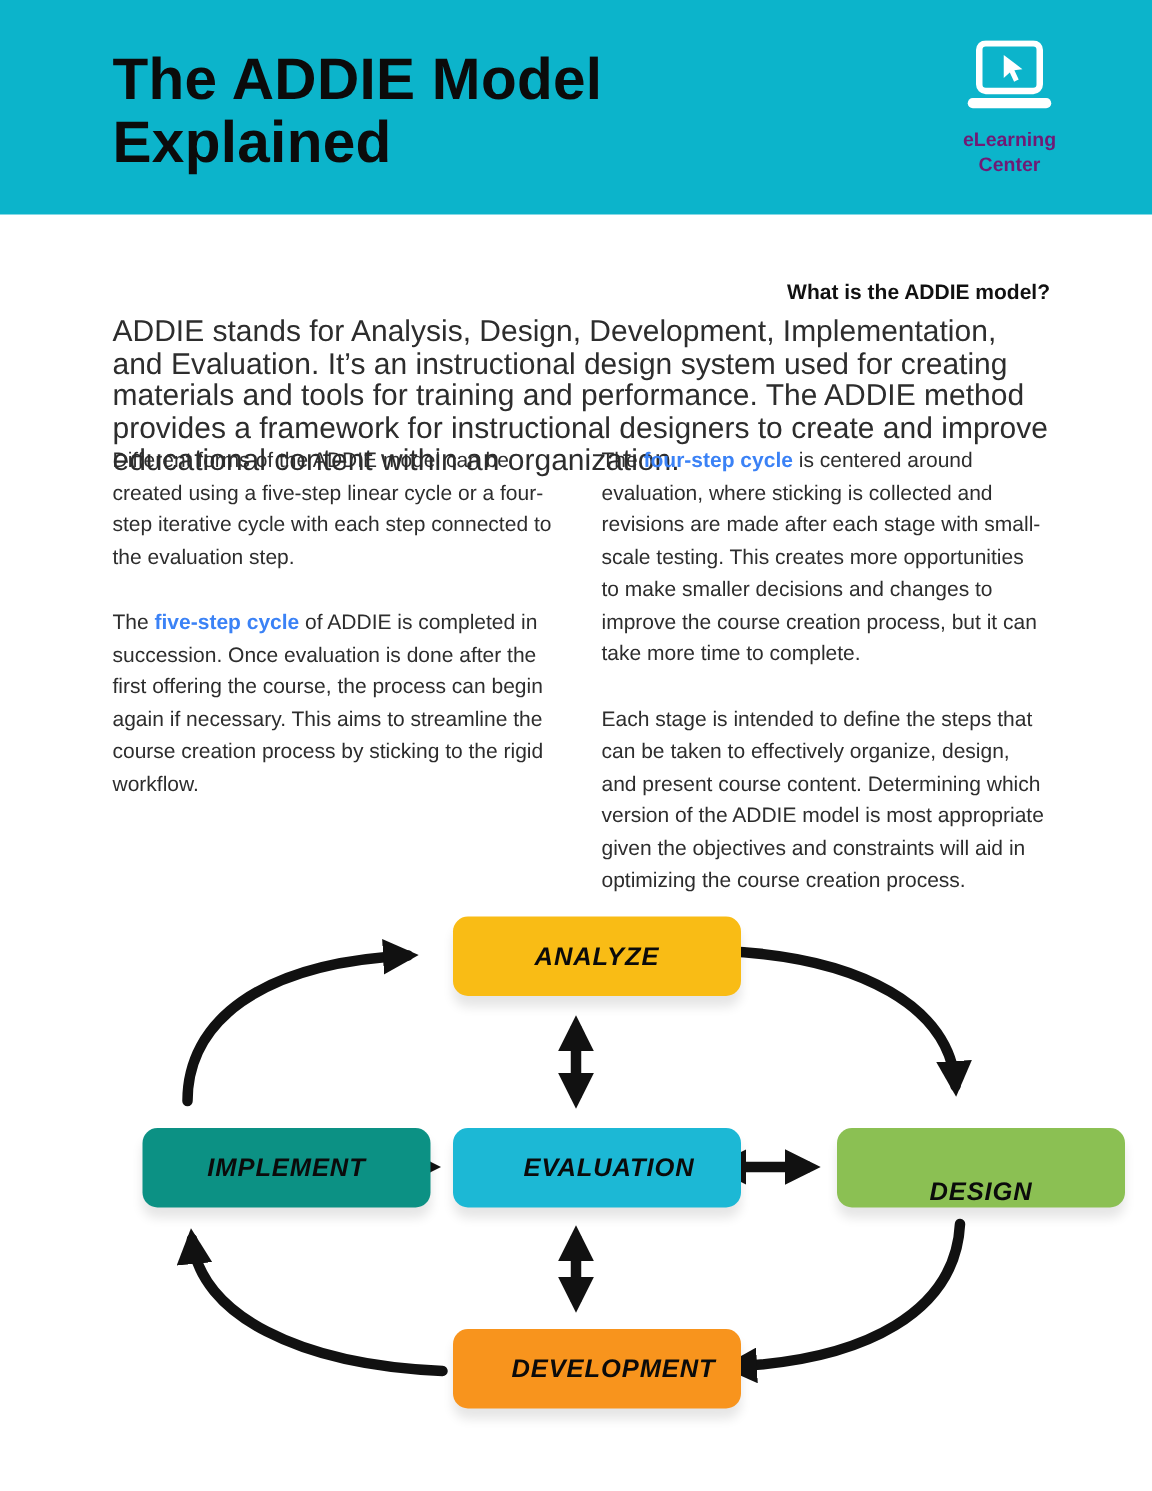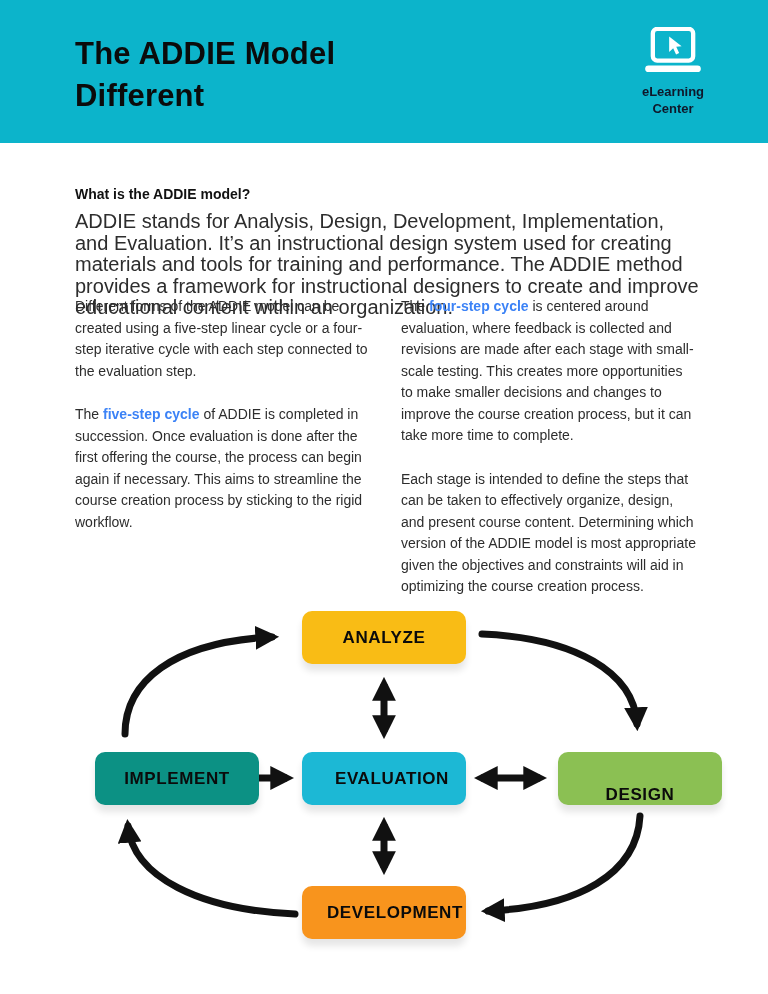--- a/index.html
+++ b/index.html
@@ -16,51 +16,52 @@
   }
   
   .header {
     position: absolute;
     top: 0; left: 0;
     width: 768px; height: 143px;
   }
   .header-title {
     position: absolute;
     left: 75px; top: 33px;
-    font-size: 31px;
+    font-size: 39px;
     font-weight: 700;
     color: #0b0b0b;
     line-height: 42px;
     letter-spacing: 0.2px;
   }
   .logo {
     position: absolute;
     right: 40px; top: 27px;
     width: 110px;
     text-align: center;
   }
   .logo-icon { display: inline-block; }
   .logo-text {
     margin-top: 4px;
-    color: #0f172a;
+    color: #701a75;
     font-size: 13px;
     font-weight: 700;
     line-height: 17px;
   }
   
   .intro {
     position: absolute;
     left: 75px; top: 186px;
     width: 625px;
   }
   .intro-heading {
     font-size: 14px;
     font-weight: 700;
     color: #111111;
     margin-bottom: 9px;
+    text-align: right;
   }
   .intro-body {
     font-size: 20px;
     line-height: 21.5px;
   }
   
   .columns {
     position: absolute;
     left: 75px; top: 296px;
     width: 622px;
@@ -72,46 +73,47 @@
   .col strong { font-weight: 700; color: #3b82f6; }
   
   .diagram {
     position: absolute;
     left: 0; top: 584px;
     width: 768px; height: 410px;
   }
   .arrows { position: absolute; left: 0; top: 0; pointer-events: none; }
   .node {
     position: absolute;
-    width: 164px; height: 53px;
+    width: 192px; height: 53px;
     border-radius: 10px;
     display: flex;
     align-items: center;
     justify-content: center;
     font-size: 17px;
     font-weight: 700;
     letter-spacing: 0.6px;
     color: #0b0b0b;
     box-shadow: 0 7px 7px rgba(0,0,0,0.10);
+    font-style: italic;
   }
   .node-analyze     { left: 302px; top: 27px;  }
   .node-evaluation  { left: 302px; top: 168px; padding-left: 16px; }
   .node-implement   { left: 47px;  top: 168px; }
   .node-design      { left: 558px; top: 168px; align-items: flex-end; }
   .node-development { left: 302px; top: 302px; }
 </style>
 </head>
 <body>
 
 <div class="page">
 
   <div class="header" style="background-color: rgb(12, 180, 203);">
     <div class="header-title">
       <div>The ADDIE Model</div>
-      <div>Different</div>
+      <div>Explained</div>
     </div>
     <div class="logo">
       <span class="logo-icon">
         <svg width="62" height="48" viewBox="0 0 64 50">
           <rect x="11" y="2" width="42" height="33" rx="4.5" fill="none" stroke="#ffffff" stroke-width="4.5"></rect>
           <path d="M28 10 L28 26 L32.2 22.2 L35.2 28.6 L38.4 27.1 L35.4 20.7 L41 20 Z" fill="#ffffff"></path>
           <rect x="3" y="40" width="58" height="7" rx="3.5" fill="#ffffff"></rect>
         </svg>
       </span>
       <div class="logo-text">
@@ -125,21 +127,21 @@
     <div class="intro-heading">What is the ADDIE model?</div>
     <div class="intro-body">ADDIE stands for Analysis, Design, Development, Implementation, and Evaluation. It’s an instructional design system used for creating materials and tools for training and performance. The ADDIE method provides a framework for instructional designers to create and improve educational content within an organization.</div>
   </div>
 
   <div class="columns">
     <div class="col">
       <p>Different forms of the ADDIE model can be created using a five-step linear cycle or a four-step iterative cycle with each step connected to the evaluation step.</p>
       <p><span>The </span><strong>five-step cycle</strong><span> of ADDIE is completed in succession. Once evaluation is done after the first offering the course, the process can begin again if necessary. This aims to streamline the course creation process by sticking to the rigid workflow.</span></p>
     </div>
     <div class="col">
-      <p><span>The </span><strong>four-step cycle</strong><span> is centered around evaluation, where feedback is collected and revisions are made after each stage with small-scale testing. This creates more opportunities to make smaller decisions and changes to improve the course creation process, but it can take more time to complete.</span></p>
+      <p><span>The </span><strong>four-step cycle</strong><span> is centered around evaluation, where sticking is collected and revisions are made after each stage with small-scale testing. This creates more opportunities to make smaller decisions and changes to improve the course creation process, but it can take more time to complete.</span></p>
       <p>Each stage is intended to define the steps that can be taken to effectively organize, design, and present course content. Determining which version of the ADDIE model is most appropriate given the objectives and constraints will aid in optimizing the course creation process.</p>
     </div>
   </div>
 
   <div class="diagram">
     <svg class="arrows" width="768" height="410" viewBox="0 0 768 410">
       <defs>
         <marker id="ah" viewBox="0 0 10 10" refX="7" refY="5" markerWidth="3.4" markerHeight="3.4" orient="auto-start-reverse">
           <path d="M0 0 L10 5 L0 10 z" fill="#111111"></path>
         </marker>

